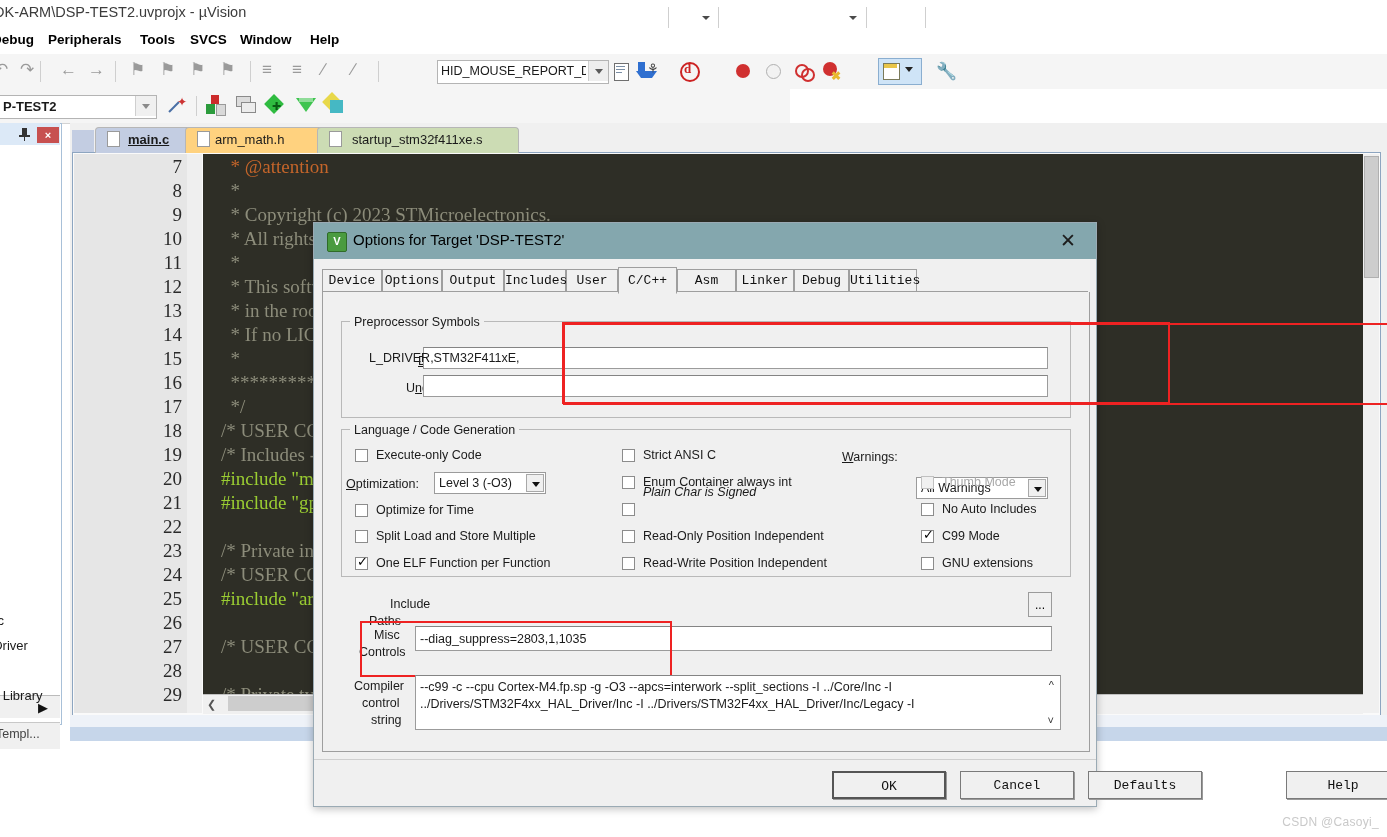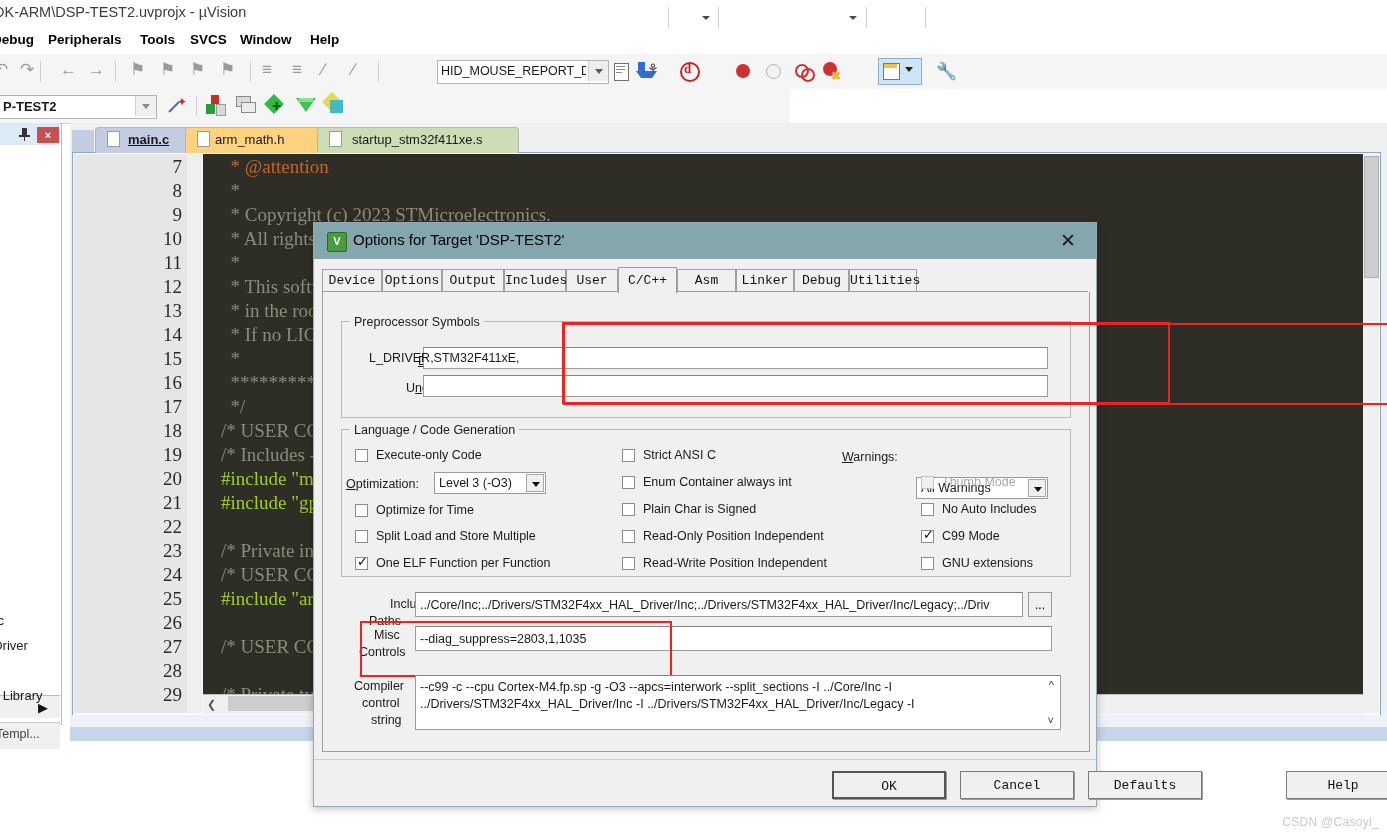--- a/index.html
+++ b/index.html
@@ -387,21 +387,21 @@
     </div>
   <div class="cblabel" style="left:62px;top:333px;">One ELF Function per Function</div>
 
   <div class="cbox" style="left:308px;top:226px;"></div>
   <div class="cblabel" style="left:329px;top:225px;">Strict ANSI C</div>
 
   <div class="cbox" style="left:308px;top:253px;"></div>
   <div class="cblabel" style="left:329px;top:252px;">Enum Container always int</div>
 
   <div class="cbox" style="left:308px;top:280px;"></div>
-  <div class="cblabel" style="left:329px;top:279px;">Plain Char is Signed</div>
+  <div class="cblabel" style="left:329px;top:262px;font-style:italic;">Plain Char is Signed</div>
 
   <div class="cbox" style="left:308px;top:307px;"></div>
   <div class="cblabel" style="left:329px;top:306px;">Read-Only Position Independent</div>
 
   <div class="cbox" style="left:308px;top:334px;"></div>
   <div class="cblabel" style="left:329px;top:333px;">Read-Write Position Independent</div>
 
   <div class="lbl" style="left:528px;top:227px;"><u>W</u>arnings:</div>
   <div class="combo" style="left:602px;top:222px;width:132px;height:22px;margin-top:32px;">
     <div class="combo-text">All Warnings</div>
@@ -419,23 +419,20 @@
   <div class="cbox" style="left:607px;top:307px;">
       <div class="cmark">✓</div>
     </div>
   <div class="cblabel" style="left:628px;top:306px;">C99 Mode</div>
 
   <div class="cbox" style="left:607px;top:334px;"></div>
   <div class="cblabel" style="left:628px;top:333px;">GNU extensions</div>
 
   <div class="lbl" style="left:48px;top:374px;margin-left:28px;">Include</div>
   <div class="lbl" style="left:55px;top:391px;">Paths</div>
-  <div class="txtbox" style="left:101px;top:369px;width:608px;height:25px;">
-    <div class="txtval" style="top:5px;width:600px;">../Core/Inc;../Drivers/STM32F4xx_HAL_Driver/Inc;../Drivers/STM32F4xx_HAL_Driver/Inc/Legacy;../Driv</div>
-  </div>
   <div class="btn-small" style="left:714px;top:369px;width:24px;height:25px;line-height:24px;">...</div>
 
   <div class="lbl" style="left:60px;top:405px;">Misc</div>
   <div class="lbl" style="left:45px;top:422px;">Controls</div>
   <div class="txtbox" style="left:101px;top:403px;width:637px;height:25px;">
     <div class="txtval" style="top:5px;">--diag_suppress=2803,1,1035</div>
   </div>
 
   <div class="redbox" style="left:46px;top:398px;width:312px;height:56px;"></div>
 

